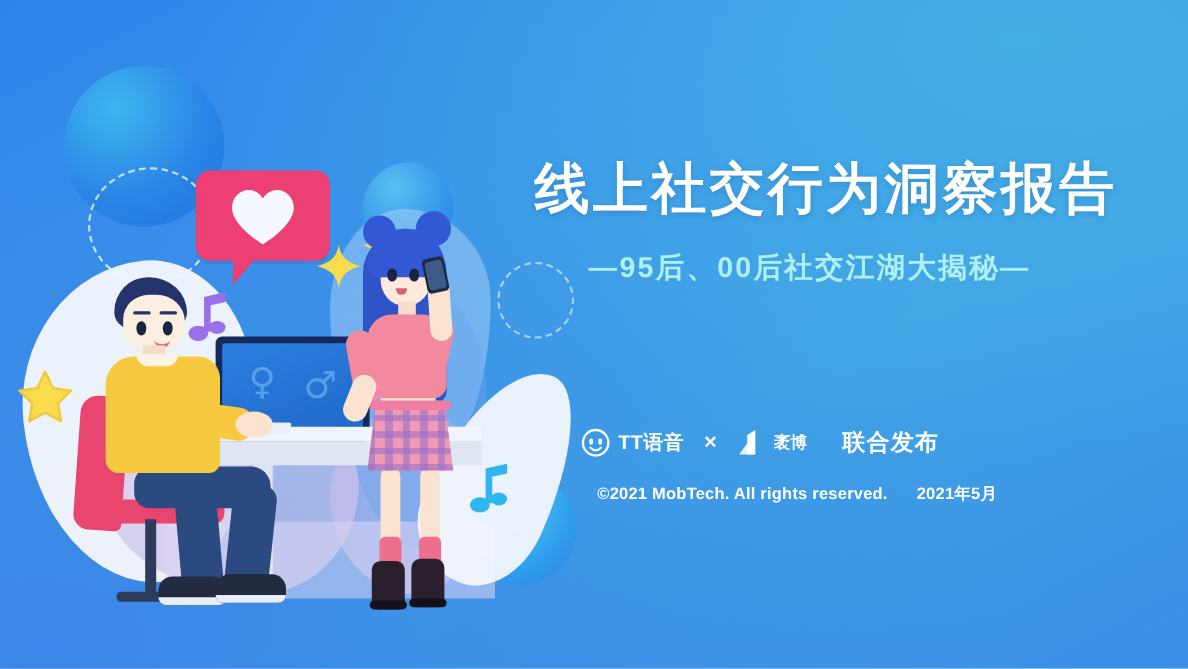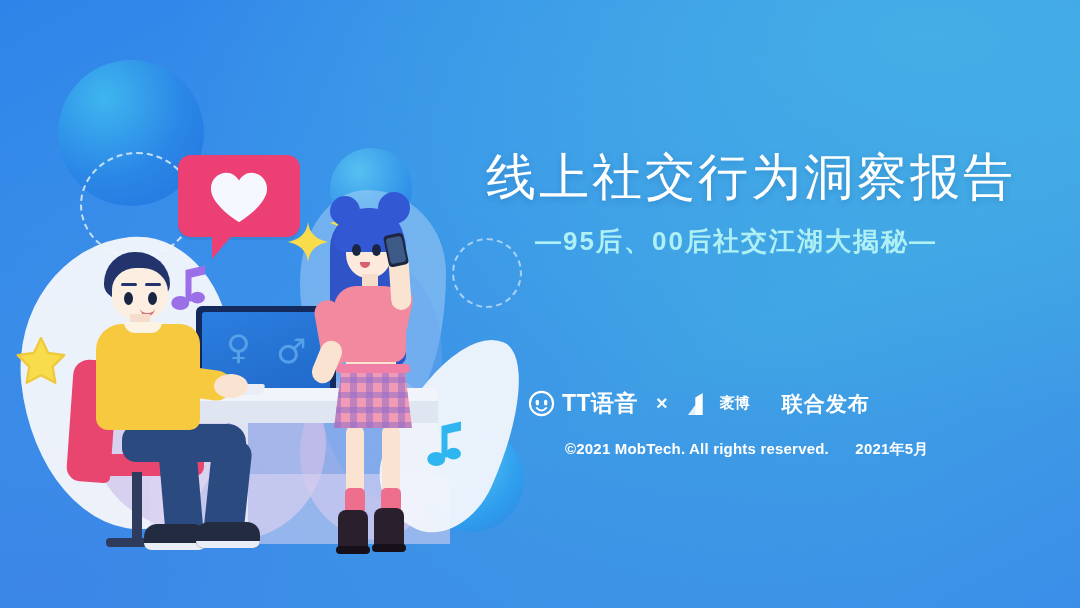--- a/index.html
+++ b/index.html
@@ -269,45 +269,45 @@
   .boot-sole.r{left:372px;top:544px;}
 
   
   .text-col{position:absolute;left:486px;top:140px;width:540px;}
   .title-1{
     font-size:63px;font-weight:bold;color:#ffffff;letter-spacing:2px;
     line-height:1.08;white-space:nowrap;
     text-shadow:0 2px 6px rgba(12,60,120,.22);
   }
   .title-2{
-    font-size:50px;font-weight:normal;color:#ffffff;letter-spacing:3px;
-    line-height:1.16;white-space:nowrap;margin-top:8px;
+    font-size:50px;font-weight:bold;color:#ffffff;letter-spacing:3px;
+    line-height:1.16;white-space:nowrap;margin-top:2px;
     text-shadow:0 2px 6px rgba(12,60,120,.22);
   }
   .tagline{
-    margin-top:18px;font-size:26px;font-weight:bold;color:#aef0f4;
+    margin-top:26px;font-size:26px;font-weight:bold;color:#aef0f4;
     letter-spacing:2px;white-space:nowrap;text-align:center;width:500px;
   }
 
   .brand-row{
     position:absolute;left:528px;top:388px;display:flex;align-items:center;gap:14px;
     color:#ffffff;
   }
   .tt-logo{display:flex;align-items:center;gap:7px;}
   .tt-mark{width:27px;height:27px;}
-  .tt-text{font-size:23px;font-weight:bold;letter-spacing:.5px;}
+  .tt-text{font-size:18px;font-weight:bold;letter-spacing:.5px;}
   .cross{font-size:20px;font-weight:bold;opacity:.95;margin:0 4px;}
   .mob{display:flex;align-items:center;gap:6px;}
   .mob-mark{width:26px;height:24px;}
   .mob-text{font-size:23px;font-weight:bold;font-style:italic;letter-spacing:-.3px;}
   .mob-cn{font-size:15px;font-weight:bold;margin-left:2px;}
   .joint{font-size:21px;font-weight:bold;margin-left:18px;letter-spacing:1px;}
 
   .copyright{
-    position:absolute;left:565px;top:440px;color:#ffffff;
+    position:absolute;left:543px;top:440px;color:#ffffff;
     font-size:15px;font-weight:bold;letter-spacing:.2px;white-space:nowrap;
   }
   .copyright .date{margin-left:22px;}
 </style>
 </head>
 <body>
 
 <div id="poster">
 
   <div class="deco sphere-top"></div>

